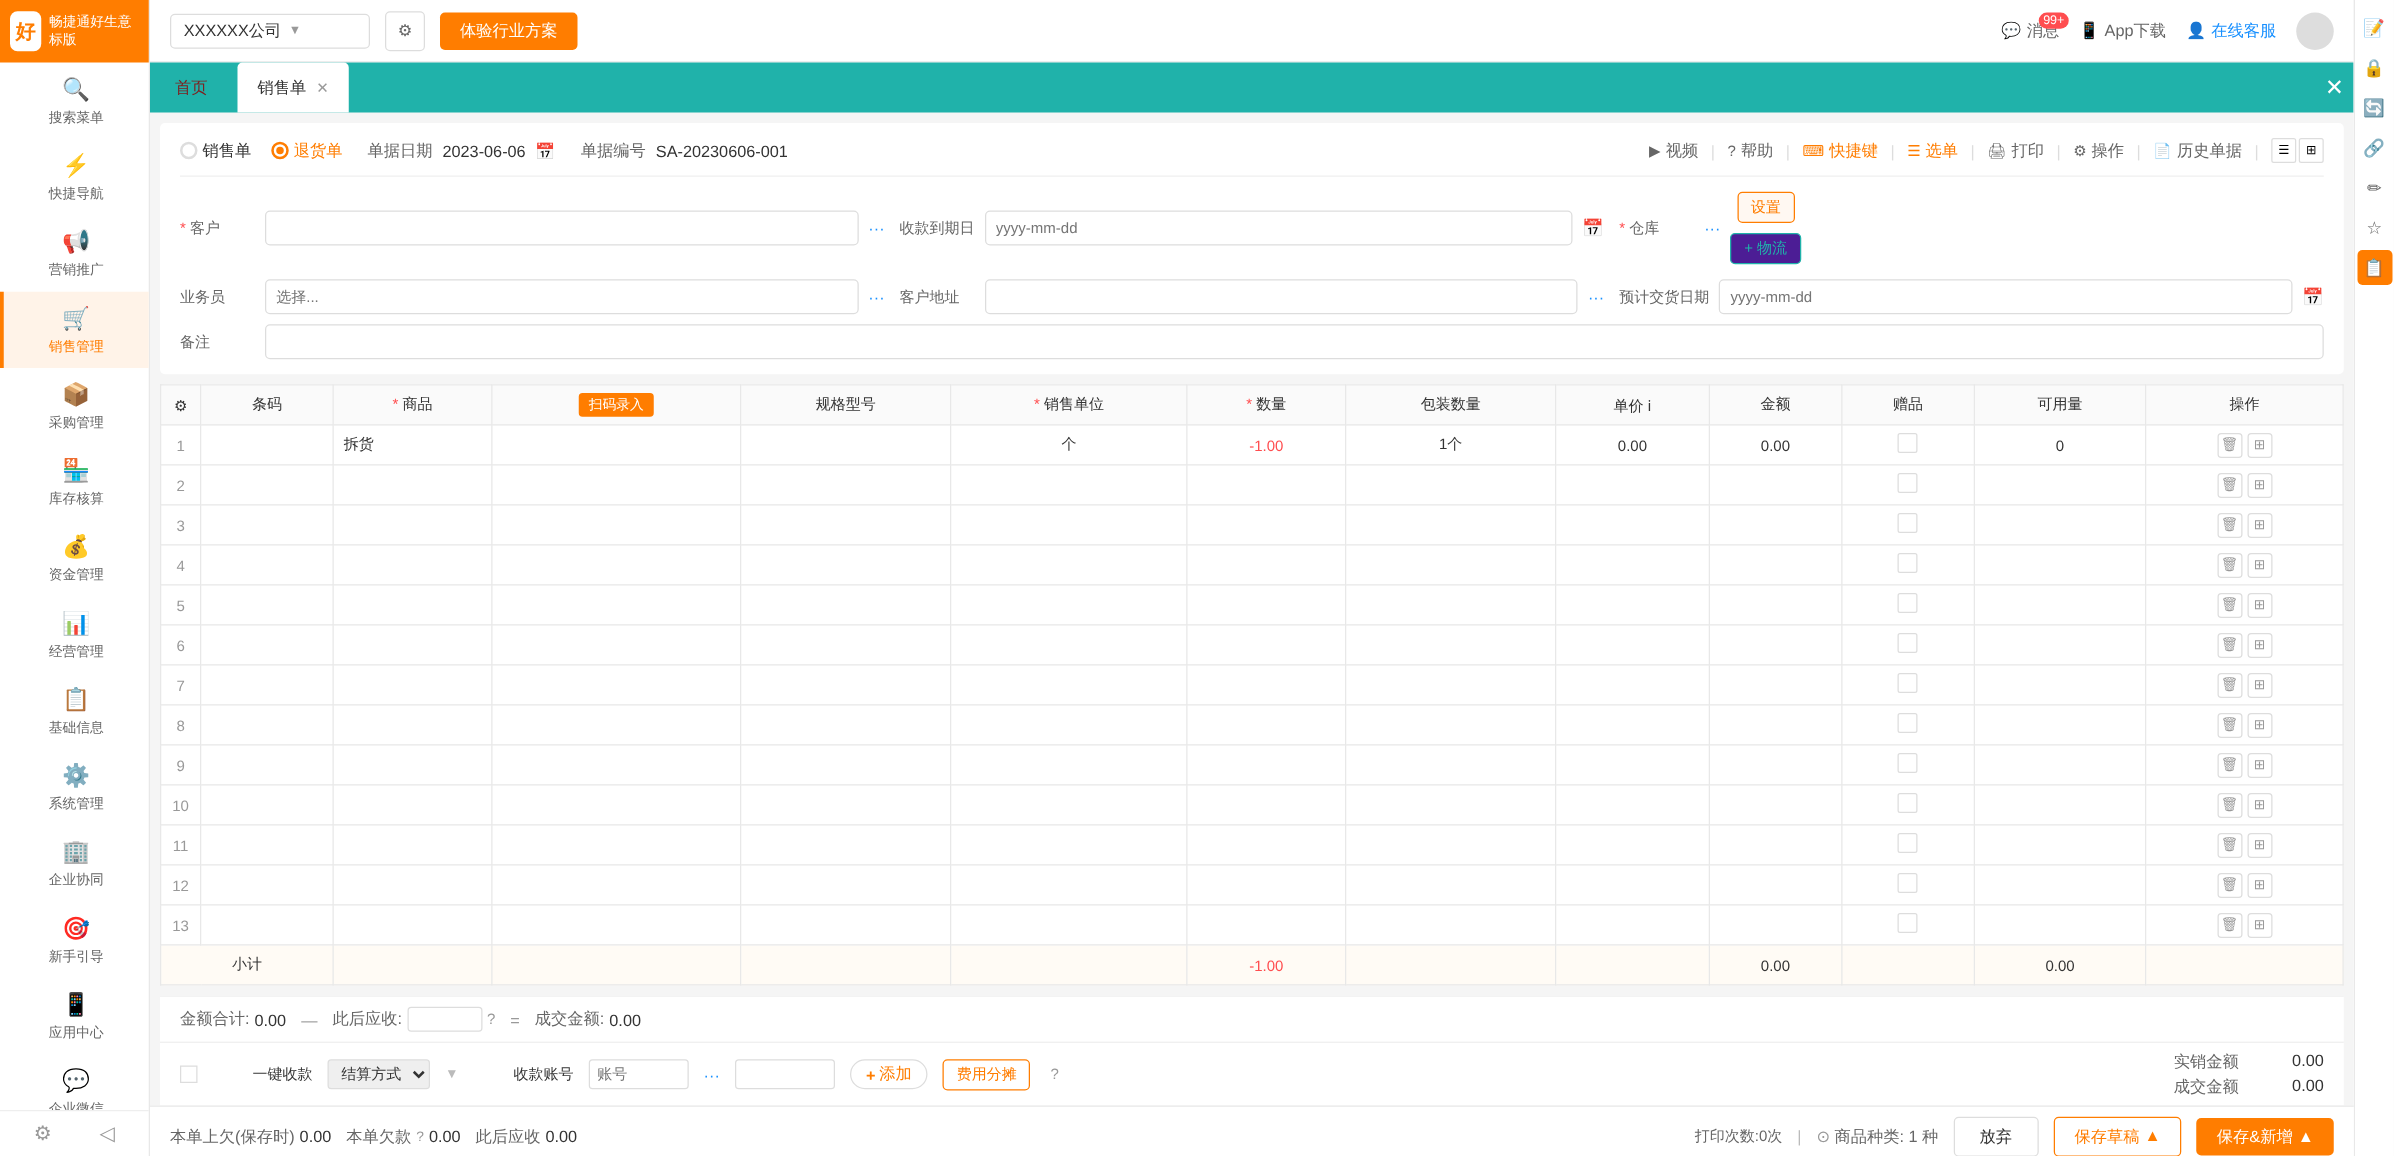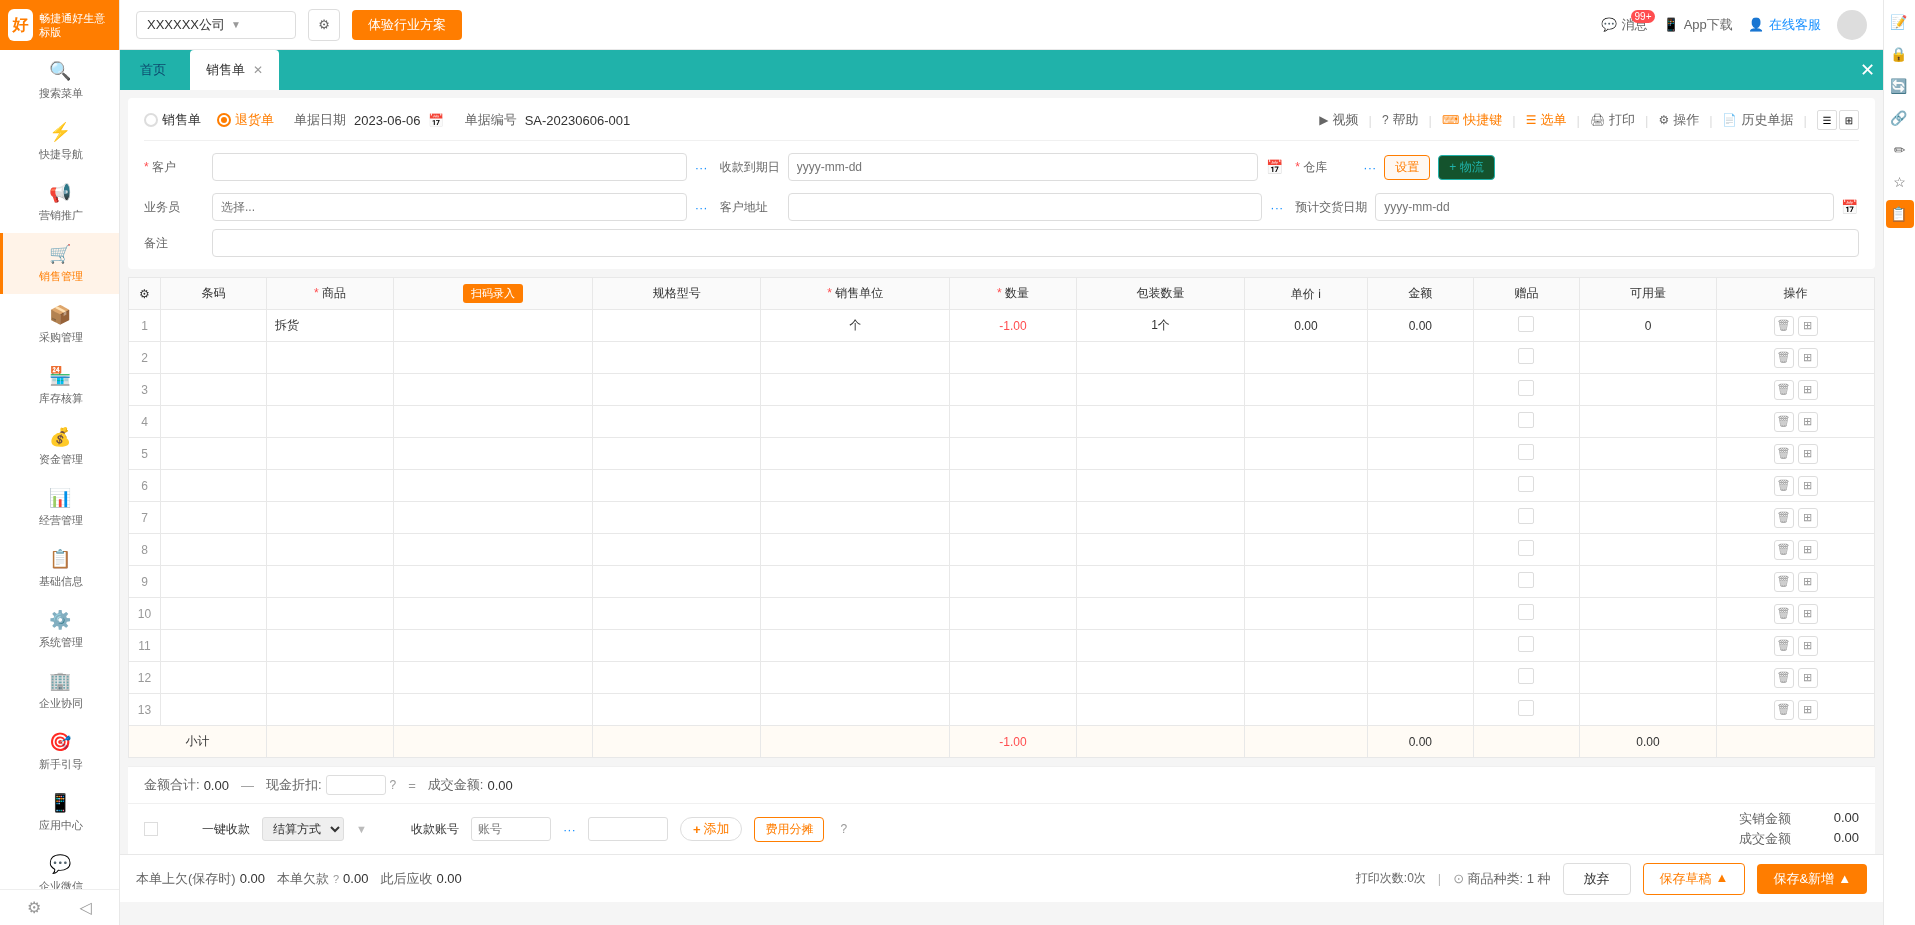--- a/index.html
+++ b/index.html
@@ -30,21 +30,21 @@
     .trial-btn { background: #ff7d00; color: #fff; border: none; border-radius: 4px; padding: 6px 16px; cursor: pointer; font-size: 13px; }
     .header-right { margin-left: auto; display: flex; align-items: center; gap: 16px; }
     .header-msg { display: flex; align-items: center; gap: 4px; cursor: pointer; color: #666; position: relative; }
     .badge { background: #ff4d4f; color: #fff; font-size: 10px; border-radius: 8px; padding: 1px 4px; position: absolute; top: -6px; right: -8px; }
     .header-app { display: flex; align-items: center; gap: 4px; cursor: pointer; color: #666; }
     .header-service { display: flex; align-items: center; gap: 4px; cursor: pointer; color: #1890ff; }
     .user-avatar { width: 30px; height: 30px; border-radius: 50%; background: #ddd; }
 
     
     .tab-bar { height: 40px; background: #20b2aa; display: flex; align-items: center; padding: 0 0 0 0; flex-shrink: 0; }
-    .tab-home { padding: 0 20px; height: 47px; display: flex; align-items: center; color: #0c4a6e; cursor: pointer; font-size: 13px; }
+    .tab-home { padding: 0 20px; height: 47px; display: flex; align-items: center; color: #7f1d1d; cursor: pointer; font-size: 13px; }
     .tab-active { background: #fff; color: #333; padding: 0 16px; height: 40px; display: flex; align-items: center; gap: 8px; cursor: pointer; font-size: 13px; border-radius: 4px 4px 0 0; margin-left: 4px; }
     .tab-close { color: #999; font-size: 12px; cursor: pointer; }
     .tab-bar-right { margin-left: auto; display: flex; align-items: center; padding-right: 8px; }
     .tab-bar-close { color: #fff; font-size: 18px; cursor: pointer; }
 
     
     .content { flex: 1; background: #f5f5f5; overflow-y: auto; display: flex; flex-direction: column; }
 
     
     .form-area { background: #fff; margin: 8px; border-radius: 4px; padding: 12px 16px; flex-shrink: 0; }
@@ -68,23 +68,23 @@
 
     
     .form-fields { display: grid; grid-template-columns: 1fr 1fr 1fr; gap: 12px; }
     .field-row { display: flex; align-items: center; gap: 8px; }
     .field-label { color: #666; font-size: 12px; white-space: nowrap; min-width: 60px; }
     .field-required::before { content: '* '; color: #ff4d4f; }
     .field-input { flex: 1; border: 1px solid #ddd; border-radius: 4px; padding: 4px 8px; color: #333; font-size: 12px; height: 28px; }
     .field-input.placeholder { color: #bbb; }
     .field-dots { color: #1890ff; cursor: pointer; }
     .field-cal { color: #bbb; cursor: pointer; font-size: 14px; }
-    .field-right-btns { display: flex; gap: 8px; align-items: center; }
+    .field-right-btns { display: flex; gap: 8px; align-items: center; flex-direction: column; }
     .btn-setup { border: 1px solid #ff7d00; color: #ff7d00; border-radius: 4px; padding: 3px 10px; cursor: pointer; font-size: 12px; background: #fff8f2; }
-    .btn-logistics { border: 1px solid #20b2aa; color: #20b2aa; border-radius: 4px; padding: 3px 10px; cursor: pointer; font-size: 12px; background: #14532d; }
+    .btn-logistics { border: 1px solid #20b2aa; color: #20b2aa; border-radius: 4px; padding: 3px 10px; cursor: pointer; font-size: 12px; background: #4c1d95; }
 
     
     .table-area { background: #fff; margin: 0 8px 8px; border-radius: 4px; flex-shrink: 0; }
 
     table { width: 100%; border-collapse: collapse; }
     thead tr { background: #fafafa; }
     th { border: 1px solid #e8e8e8; padding: 6px 8px; font-weight: normal; color: #333; font-size: 12px; text-align: center; white-space: nowrap; }
     th.required::before { content: '* '; color: #ff4d4f; }
     td { border: 1px solid #e8e8e8; padding: 4px 8px; color: #333; font-size: 12px; text-align: center; height: 32px; }
     td.num-col { color: #ff4d4f; }
@@ -633,21 +633,21 @@
       </table>
     </div>
 
     <div class="footer-summary">
       <span class="summary-item">
         <span>金额合计:</span>
         <span class="summary-value">0.00</span>
       </span>
       <span class="summary-dash">—</span>
       <span class="summary-item">
-        <span>现金折扣:</span>
+        <span>此后应收:</span>
         <input type="text" style="width: 60px; border: 1px solid rgb(221, 221, 221); border-radius: 3px; padding: 2px 4px; font-size: 12px;">
         <span style="color:#999;font-size:12px;cursor:pointer">?</span>
       </span>
       <span style="color:#999">=</span>
       <span class="summary-item">
         <span>成交金额:</span>
         <span class="summary-value">0.00</span>
       </span>
     </div>
 

